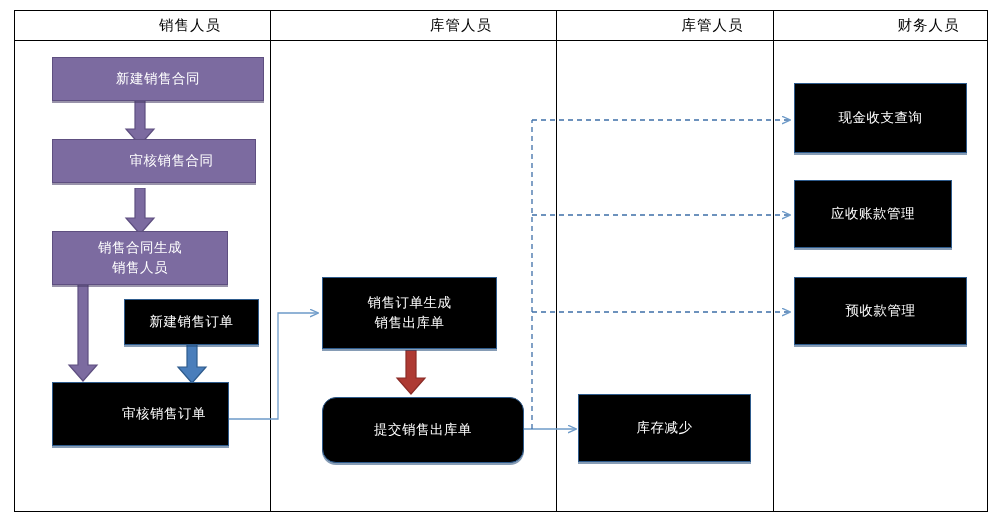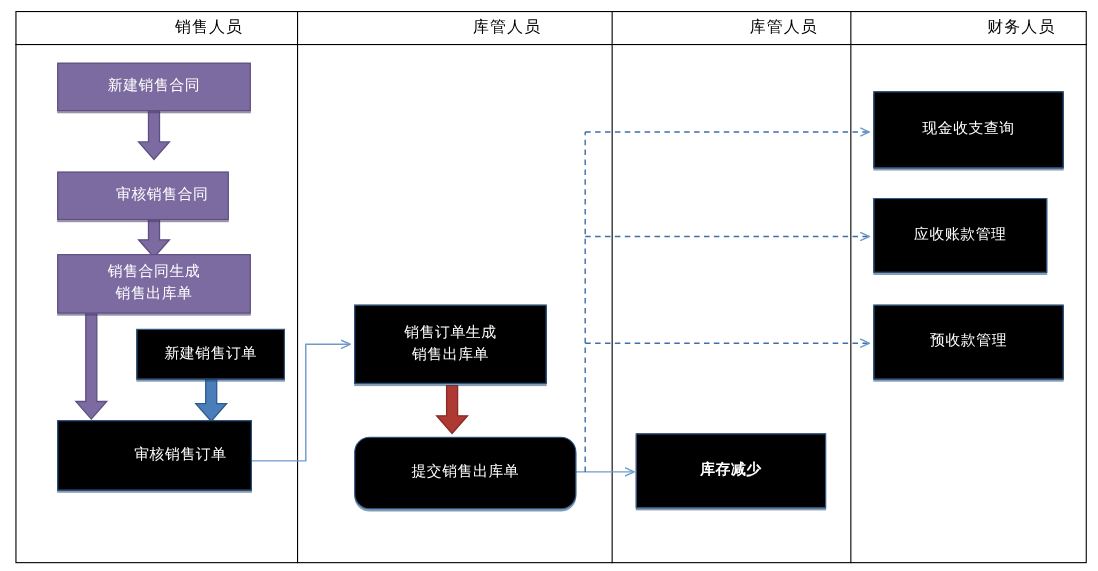--- a/index.html
+++ b/index.html
@@ -160,37 +160,37 @@
       <path d="M11,0 L21,0 L21,24 L30,24 L16,40 L2,24 L11,24 Z" fill="#4A7EBB" stroke="#2E5B8C" stroke-width="1.2"></path>
     </svg>
   </div>
 
   <div class="block-arrow" style="left:395px; top:350px;">
     <svg width="32" height="46" viewBox="0 0 32 46">
       <path d="M11,0 L21,0 L21,28 L30,28 L16,44 L2,28 L11,28 Z" fill="#AE3A33" stroke="#8A2B26" stroke-width="1.2"></path>
     </svg>
   </div>
 
-  <div class="node purple" style="left:52px;  top:57px;  width:176px; height:44px;text-align:center;">新建销售合同</div>
+  <div class="node purple" style="left:52px;  top:57px;  width:212px; height:44px;text-align:center;">新建销售合同</div>
 
-  <div class="node purple" style="left:52px;  top:156px; width:156px; height:44px;padding-left:35px;">审核销售合同</div>
+  <div class="node purple" style="left:52px;  top:139px; width:204px; height:44px;padding-left:35px;">审核销售合同</div>
 
   <div class="node purple" style="left:52px;  top:231px; width:176px; height:54px;">销售合同生成
-销售出库单</div>
+销售人员</div>
 
   <div class="node blue" style="left:124px; top:299px; width:135px; height:46px;">新建销售订单</div>
 
   <div class="node blue" style="left:52px;  top:382px; width:177px; height:64px;padding-left:47px;">审核销售订单</div>
 
   <div class="node blue" style="left:322px; top:277px; width:175px; height:72px;">销售订单生成
 销售出库单</div>
 
   <div class="node blue" style="left:322px; top:397px; width:202px; height:66px;border-radius:14px;">提交销售出库单</div>
 
-  <div class="node blue" style="left:578px; top:394px; width:173px; height:68px;font-weight:bold;">库存减少</div>
+  <div class="node blue" style="left:578px; top:394px; width:173px; height:68px;">库存减少</div>
 
   <div class="node blue" style="left:794px; top:83px;  width:173px; height:70px;">现金收支查询</div>
 
   <div class="node blue" style="left:794px; top:180px; width:158px; height:68px;">应收账款管理</div>
 
   <div class="node blue" style="left:794px; top:277px; width:173px; height:68px;">预收款管理</div>
 
 </div>
 
 </body></html>

